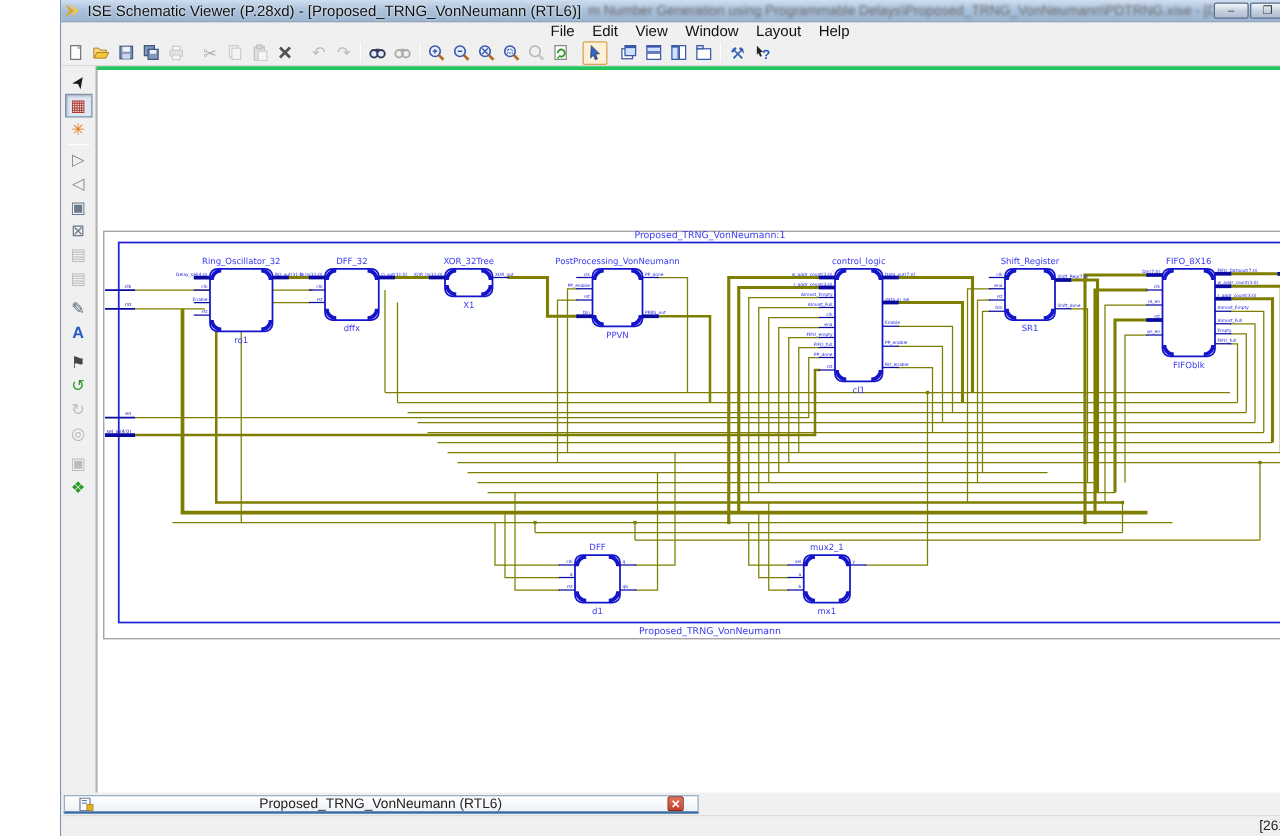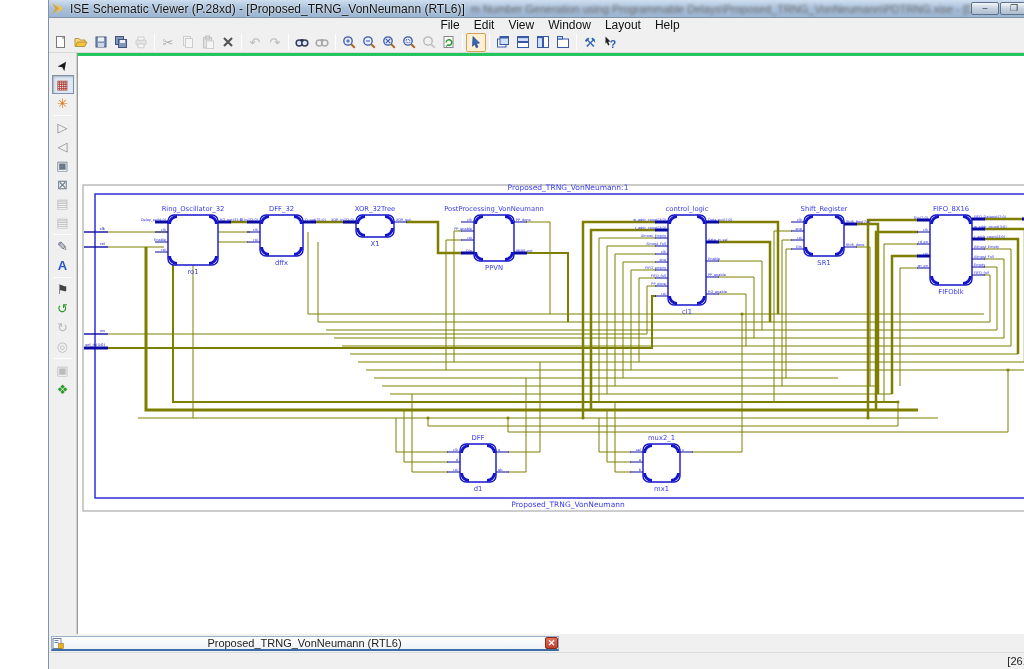--- a/index.html
+++ b/index.html
@@ -48,21 +48,21 @@
 
   
   #canvas { position:absolute; left:28px; top:53px; width:994px; height:581px; background:#fff;
     border-top:3px solid #22c55e; border-left:1px solid #9a9a9a; }
   #schematic { display:block; }
 
   
   #tabbar { position:absolute; left:0; top:635px; width:100%; height:17px; background:#f0f0f0; }
   #doc-tab { position:absolute; left:2px; top:1px; width:508px; height:15px;
     background:linear-gradient(#ffffff,#eef2f6); border:1px solid #9ab0c6; border-bottom:2px solid #3c6ea5;
-    display:flex; align-items:center; padding:0 0; }
+    display:flex; align-items:center; padding:0 11px; }
   #doc-tab .tab-icon { width:12px; height:11px; flex:0 0 auto; }
   #tab-label { flex:1 1 auto; text-align:center; font-size:11px; color:#222; }
   #tab-close { width:13px; height:12px; background:linear-gradient(#e4705c,#c5402c); border:1px solid #8a2a1a;
     border-radius:2px; color:#fff; font-size:9px; line-height:10px; text-align:center; font-weight:bold; flex:0 0 auto; }
 
   
   #statusbar { position:absolute; left:0; top:652px; width:100%; height:17px; background:#f0f0f0;
     border-top:1px solid #dcdcdc; }
   #status-coords { position:absolute; right:8px; top:2px; font-size:11px; color:#222; }
 </style>

